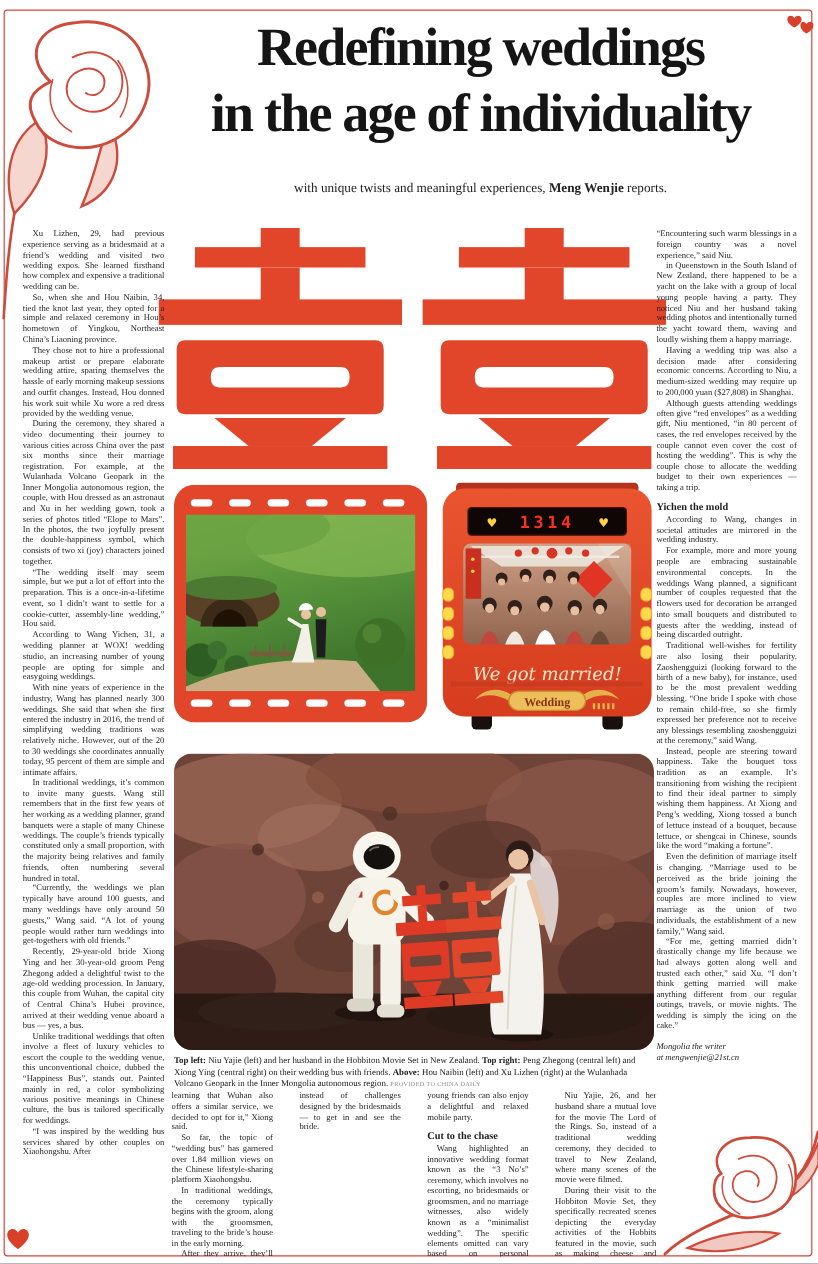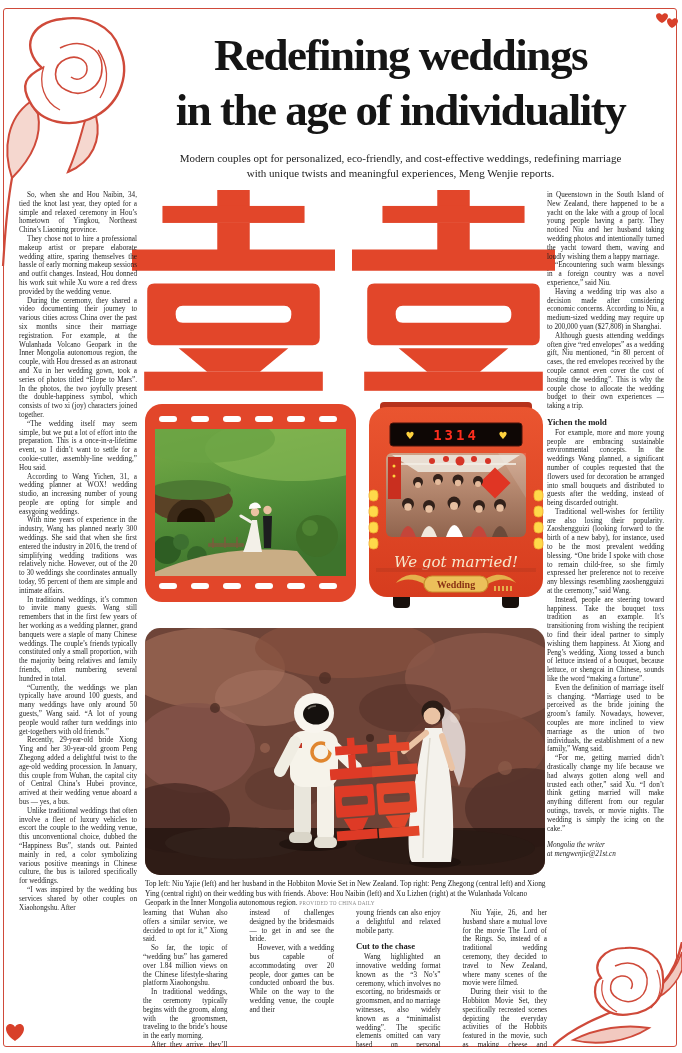--- a/index.html
+++ b/index.html
@@ -1,35 +1,35 @@
 <!DOCTYPE html>
 <html lang="en"><head>
 <meta charset="utf-8">
 <style>
   html,body{margin:0;padding:0;background:#888;}
   .page{position:relative;width:682px;height:1053px;background:#fff;overflow:hidden;
         font-family:"Liberation Serif",serif;color:#1c1c1c;margin:0 auto;}
   .border-frame{position:absolute;left:3px;top:8px;right:5px;bottom:6px;
         border:1.6px solid #cf4a3a;border-radius:3px;pointer-events:none;}
   
-  .header{position:absolute;left:128px;top:28px;width:545px;text-align:center;}
+  .header{position:absolute;left:128px;top:12px;width:545px;text-align:center;}
   .title{font-weight:bold;font-size:45px;line-height:55px;letter-spacing:-1.5px;color:#151515;}
   .subtitle{margin-top:13px;font-size:11px;line-height:14.5px;color:#222;}
-  .subtitle b{font-weight:normal;}
+  .subtitle b{font-weight:bold;}
   
   .col{position:absolute;font-size:7.2px;line-height:8.8px;text-align:justify;
        overflow:hidden;color:#1e1e1e;}
   .para{text-indent:8px;margin:0;}
   .continue .para:first-child{text-indent:0;}
   .col-heading{font-weight:bold;font-size:8.6px;margin:7px 0 2px;text-indent:0;}
   .contact{font-style:italic;margin-top:8px;font-size:7.2px;line-height:9px;}
   
   .caption{position:absolute;left:145px;top:879px;width:402px;font-size:7.4px;
        line-height:9.6px;text-align:left;color:#222;}
-  .caption b{font-weight:normal;}
+  .caption b{font-weight:bold;}
   .credit{font-size:5.2px;color:#8a8a8a;letter-spacing:.3px;}
   
   .bottom-cols{position:absolute;left:143px;top:909px;width:404px;height:138px;
        display:flex;gap:22px;overflow:hidden;}
   .bottom-cols .bcol{width:93px;font-size:7.2px;line-height:8.8px;text-align:justify;}
   
   .xi-wrap{position:absolute;left:132px;top:190px;width:423px;height:204px;color:#e2462a;}
   .film{position:absolute;left:145px;top:404px;}
   .bus{position:absolute;left:366px;top:402px;}
   .bigphoto{position:absolute;left:145px;top:628px;}
@@ -75,55 +75,57 @@
     <svg width="22" height="20" viewBox="0 0 22 20">
       <path d="M6,3 C8,0 12,1 12,4 C12,7 8,10 6,11 C4,10 0,7 0,4 C0,1 4,0 6,3 Z" fill="#d8402a"></path>
       <path d="M16,8 C18,5 22,6 22,9 C22,12 18,15 16,16 C14,15 11,12 11,9 C11,6 14,5 16,8 Z" fill="#d8402a"></path>
     </svg>
   </div>
 
   <div class="header">
     <div class="title">Redefining weddings</div>
     <div class="title">in the age of individuality</div>
     <div class="subtitle">
-      <span>Modern couples opt for personalized, eco-friendly, and cost-effective weddings, redefining marriage</span><br>
+      <br>
       <span>with unique twists and meaningful experiences, </span><b>Meng Wenjie</b><span> reports.</span>
     </div>
   </div>
 
   <div class="xi-wrap">
     <svg width="423" height="204" viewBox="0 0 423 204">
       <use href="#xi" x="0" y="0" width="203" height="204" fill="#e2462a"></use>
       <use href="#xi" x="220" y="0" width="203" height="204" fill="#e2462a"></use>
     </svg>
   </div>
 
   <div class="col" style="left:19px;top:191px;width:118px;height:830px;">
+      <p class="para">Xu Lizhen, 29, had previous experience serving as a bridesmaid at a friend’s wedding and visited two wedding expos. She learned firsthand how complex and expensive a traditional wedding can be.</p>
       <p class="para">So, when she and Hou Naibin, 34, tied the knot last year, they opted for a simple and relaxed ceremony in Hou’s hometown of Yingkou, Northeast China’s Liaoning province.</p>
       <p class="para">They chose not to hire a professional makeup artist or prepare elaborate wedding attire, sparing themselves the hassle of early morning makeup sessions and outfit changes. Instead, Hou donned his work suit while Xu wore a red dress provided by the wedding venue.</p>
       <p class="para">During the ceremony, they shared a video documenting their journey to various cities across China over the past six months since their marriage registration. For example, at the Wulanhada Volcano Geopark in the Inner Mongolia autonomous region, the couple, with Hou dressed as an astronaut and Xu in her wedding gown, took a series of photos titled “Elope to Mars”. In the photos, the two joyfully present the double-happiness symbol, which consists of two xi (joy) characters joined together.</p>
       <p class="para">“The wedding itself may seem simple, but we put a lot of effort into the preparation. This is a once-in-a-lifetime event, so I didn’t want to settle for a cookie-cutter, assembly-line wedding,” Hou said.</p>
       <p class="para">According to Wang Yichen, 31, a wedding planner at WOX! wedding studio, an increasing number of young people are opting for simple and easygoing weddings.</p>
       <p class="para">With nine years of experience in the industry, Wang has planned nearly 300 weddings. She said that when she first entered the industry in 2016, the trend of simplifying wedding traditions was relatively niche. However, out of the 20 to 30 weddings she coordinates annually today, 95 percent of them are simple and intimate affairs.</p>
       <p class="para">In traditional weddings, it’s common to invite many guests. Wang still remembers that in the first few years of her working as a wedding planner, grand banquets were a staple of many Chinese weddings. The couple’s friends typically constituted only a small proportion, with the majority being relatives and family friends, often numbering several hundred in total.</p>
       <p class="para">“Currently, the weddings we plan typically have around 100 guests, and many weddings have only around 50 guests,” Wang said. “A lot of young people would rather turn weddings into get-togethers with old friends.”</p>
       <p class="para">Recently, 29-year-old bride Xiong Ying and her 30-year-old groom Peng Zhegong added a delightful twist to the age-old wedding procession. In January, this couple from Wuhan, the capital city of Central China’s Hubei province, arrived at their wedding venue aboard a bus — yes, a bus.</p>
       <p class="para">Unlike traditional weddings that often involve a fleet of luxury vehicles to escort the couple to the wedding venue, this unconventional choice, dubbed the “Happiness Bus”, stands out. Painted mainly in red, a color symbolizing various positive meanings in Chinese culture, the bus is tailored specifically for weddings.</p>
       <p class="para">“I was inspired by the wedding bus services shared by other couples on Xiaohongshu. After</p>
     </div>
 
   <div class="col" style="left:547px;top:191px;width:117px;height:835px;">
     <div class="continue">
+        <p class="para">“Encountering such warm blessings in a foreign country was a novel experience,” said Niu.</p>
         <p class="para">in Queenstown in the South Island of New Zealand, there happened to be a yacht on the lake with a group of local young people having a party. They noticed Niu and her husband taking wedding photos and intentionally turned the yacht toward them, waving and loudly wishing them a happy marriage.</p>
-        <p class="para">“Encountering such warm blessings in a foreign country was a novel experience,” said Niu.</p>
         <p class="para">Having a wedding trip was also a decision made after considering economic concerns. According to Niu, a medium-sized wedding may require up to 200,000 yuan ($27,808) in Shanghai.</p>
         <p class="para">Although guests attending weddings often give “red envelopes” as a wedding gift, Niu mentioned, “in 80 percent of cases, the red envelopes received by the couple cannot even cover the cost of hosting the wedding”. This is why the couple chose to allocate the wedding budget to their own experiences — taking a trip.</p>
       </div>
     <div class="col-heading">Yichen the mold</div>
     <div>
+        <p class="para">According to Wang, changes in societal attitudes are mirrored in the wedding industry.</p>
         <p class="para">For example, more and more young people are embracing sustainable environmental concepts. In the weddings Wang planned, a significant number of couples requested that the flowers used for decoration be arranged into small bouquets and distributed to guests after the wedding, instead of being discarded outright.</p>
         <p class="para">Traditional well-wishes for fertility are also losing their popularity. Zaoshengguizi (looking forward to the birth of a new baby), for instance, used to be the most prevalent wedding blessing. “One bride I spoke with chose to remain child-free, so she firmly expressed her preference not to receive any blessings resembling zaoshengguizi at the ceremony,” said Wang.</p>
         <p class="para">Instead, people are steering toward happiness. Take the bouquet toss tradition as an example. It’s transitioning from wishing the recipient to find their ideal partner to simply wishing them happiness. At Xiong and Peng’s wedding, Xiong tossed a bunch of lettuce instead of a bouquet, because lettuce, or shengcai in Chinese, sounds like the word “making a fortune”.</p>
         <p class="para">Even the definition of marriage itself is changing. “Marriage used to be perceived as the bride joining the groom’s family. Nowadays, however, couples are more inclined to view marriage as the union of two individuals, the establishment of a new family,” Wang said.</p>
         <p class="para">“For me, getting married didn’t drastically change my life because we had always gotten along well and trusted each other,” said Xu. “I don’t think getting married will make anything different from our regular outings, travels, or movie nights. The wedding is simply the icing on the cake.”</p>
       </div>
     <div class="contact">
       <span>Mongolia the writer</span><br>
       <span>at mengwenjie@21st.cn</span>
     </div>
@@ -353,21 +355,20 @@
 
   <div class="bottom-cols">
     <div class="bcol continue">
         <p class="para">learning that Wuhan also offers a similar service, we decided to opt for it,” Xiong said.</p>
         <p class="para">So far, the topic of “wedding bus” has garnered over 1.84 million views on the Chinese lifestyle-sharing platform Xiaohongshu.</p>
         <p class="para">In traditional weddings, the ceremony typically begins with the groom, along with the groomsmen, traveling to the bride’s house in the early morning.</p>
         <p class="para">After they arrive, they’ll have to pass the “door games” — a</p>
       </div>
     <div class="bcol continue">
         <p class="para">instead of challenges designed by the bridesmaids — to get in and see the bride.</p>
-        <p class="para">However, with a wedding bus capable of accommodating over 20 people, door games can be conducted onboard the bus. While on the way to the wedding venue, the couple and their</p>
       </div>
     <div class="bcol">
       <div class="continue">
           <p class="para">young friends can also enjoy a delightful and relaxed mobile party.</p>
         </div>
       <div class="col-heading">Cut to the chase</div>
       <div>
           <p class="para">Wang highlighted an innovative wedding format known as the “3 No’s” ceremony, which involves no escorting, no bridesmaids or groomsmen, and no marriage witnesses, also widely known as a “minimalist wedding”. The specific elements omitted can vary based on personal preferences.</p>
         </div>
     </div>

